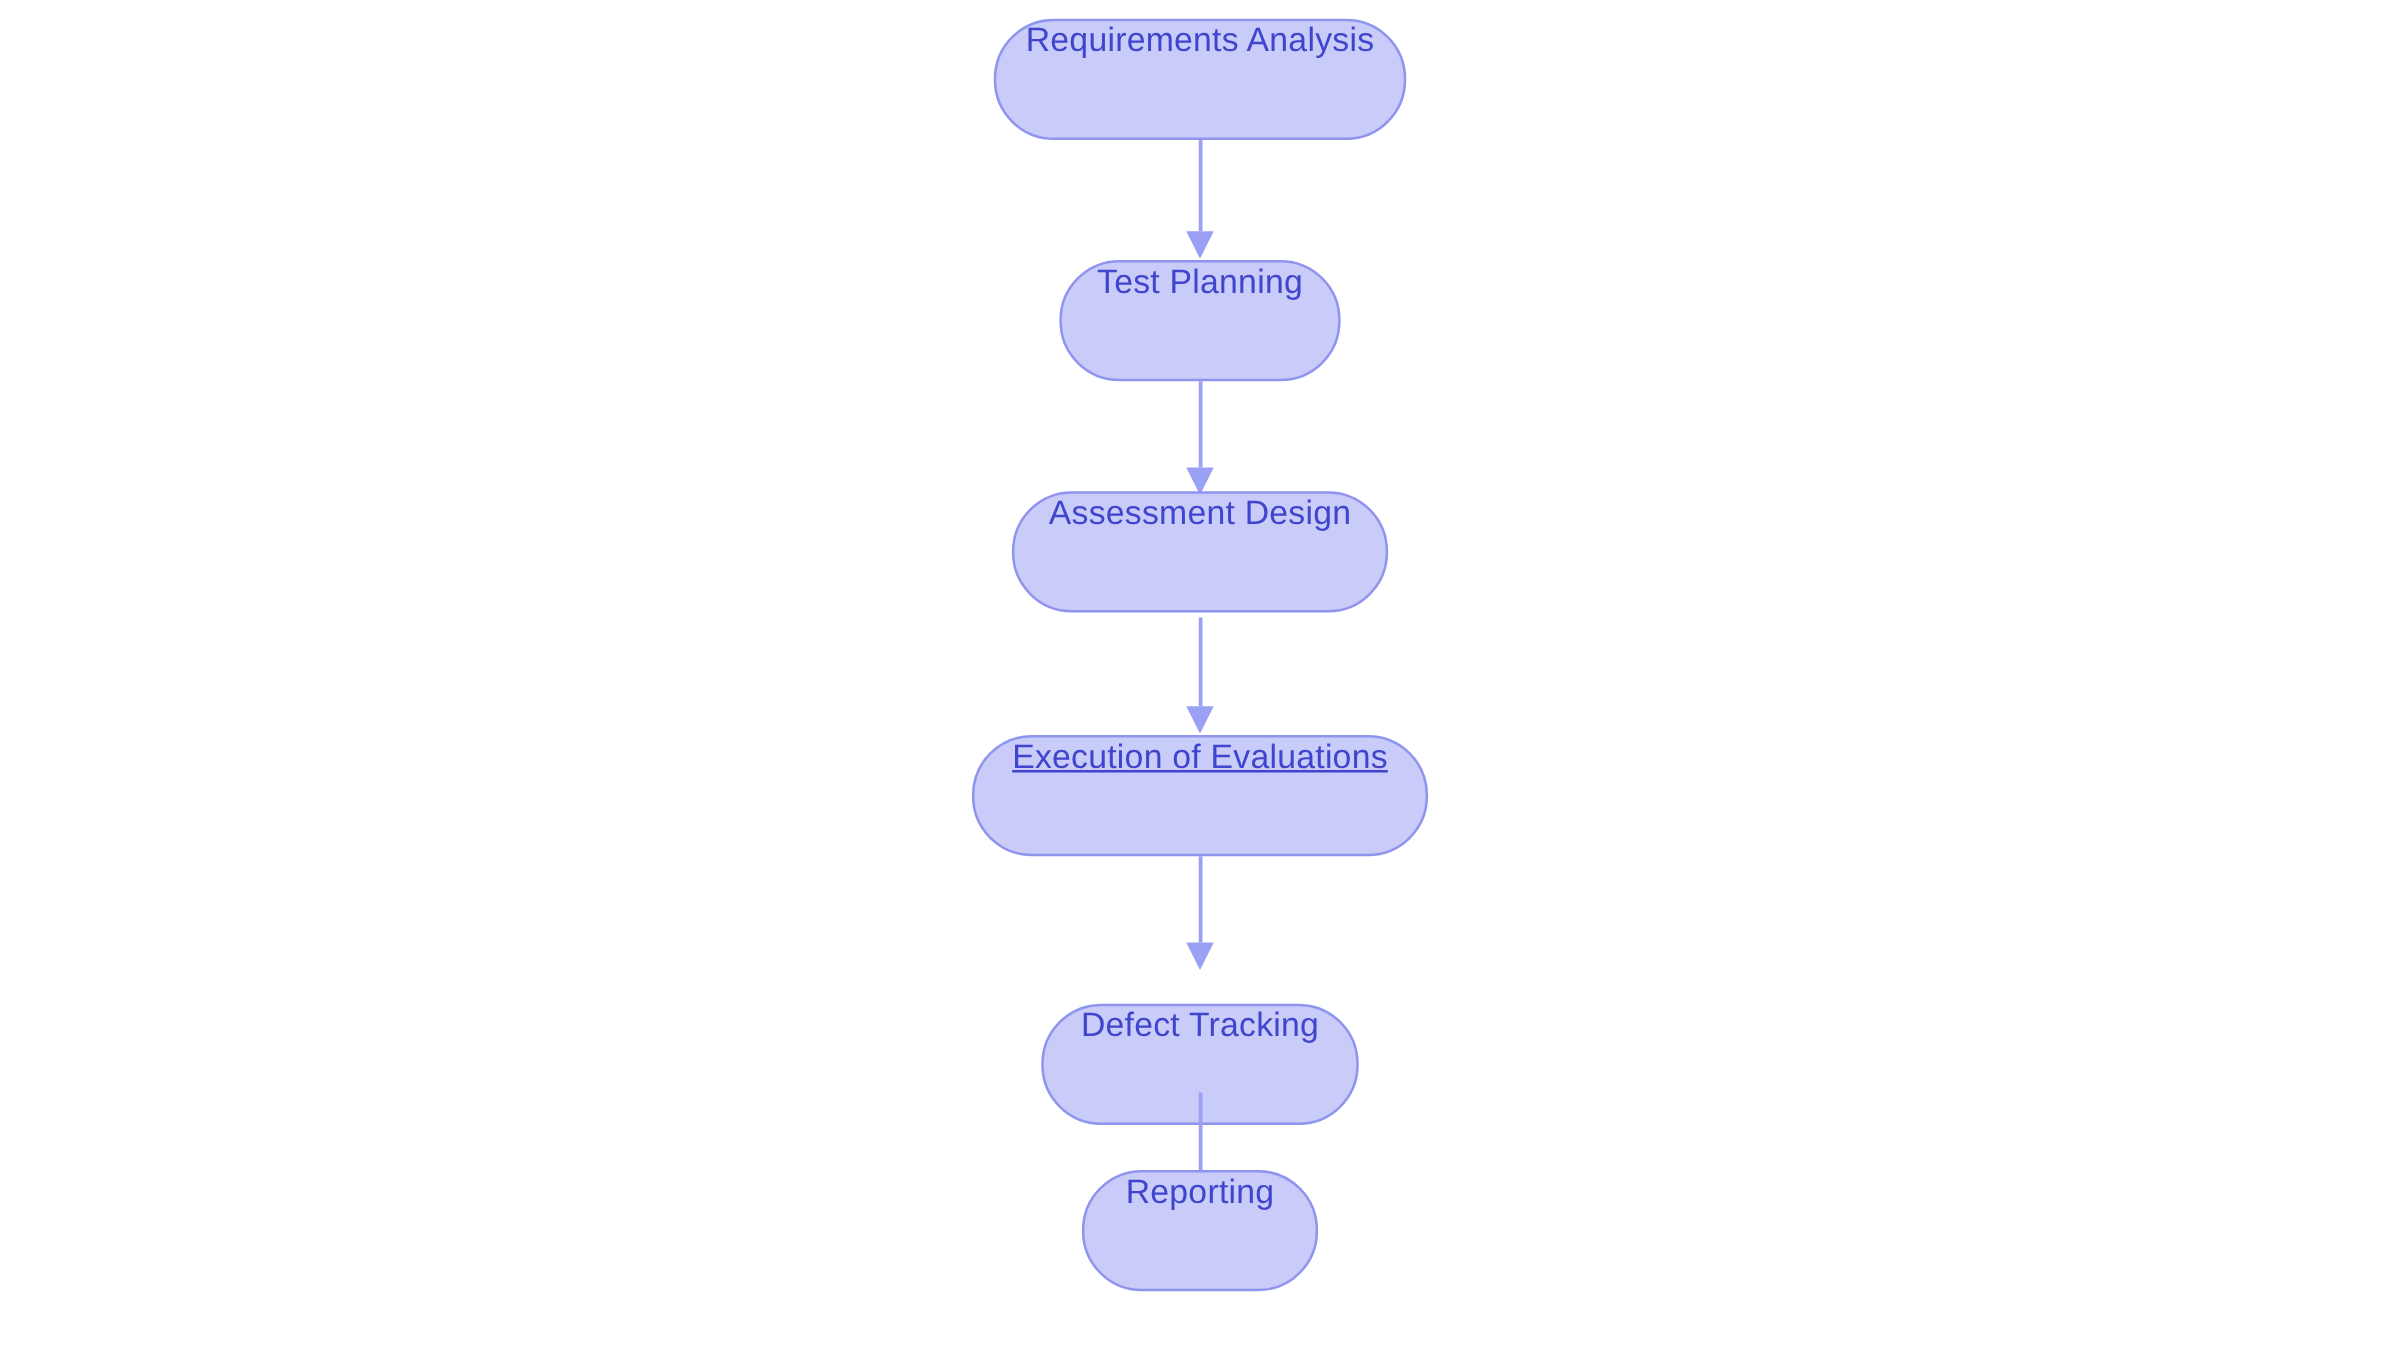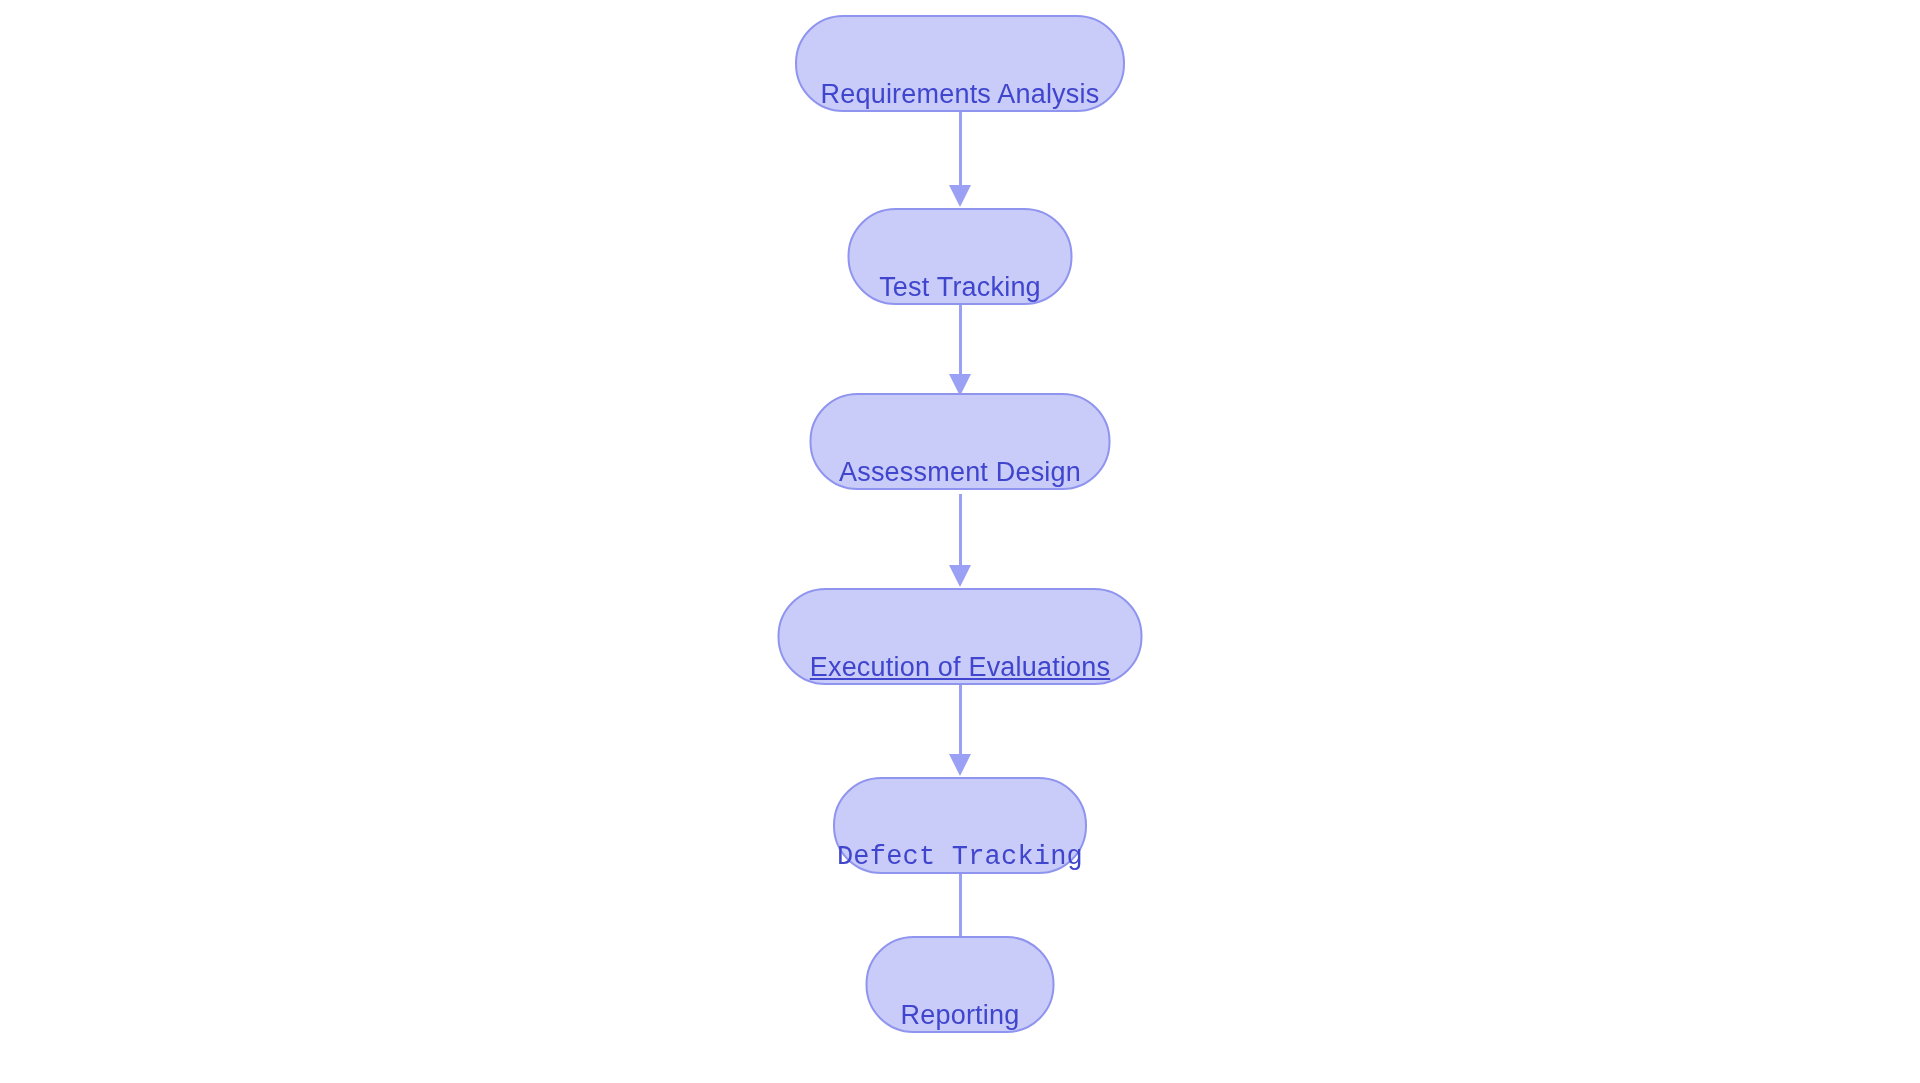--- a/index.html
+++ b/index.html
@@ -22,29 +22,29 @@
     transform: translateX(-50%);
     height: 97px;
     box-sizing: border-box;
     background: var(--node-fill, #c9cbf8);
     border: 2px solid var(--node-border, #8f94ef);
     border-radius: 48px;
     color: var(--node-text, #3f45cd);
     font-size: 27px;
     letter-spacing: 0.2px;
     display: flex;
-    align-items: flex-end;
+    align-items: flex-start;
     justify-content: center;
     white-space: nowrap;
   }
   .n0 { top: 15px;  width: 330px; }
   .n1 { top: 208px; width: 225px; }
   .n2 { top: 393px; width: 301px; }
   .n3 { top: 588px; width: 365px; text-decoration: underline; }
-  .n4 { top: 777px; width: 254px; font-family: Liberation Mono, monospace; }
+  .n4 { top: 803px; width: 254px; }
   .n5 { top: 936px; width: 189px; }
 
   .arrow {
     position: absolute;
     left: 50%;
     transform: translateX(-50%);
     width: 24px;
     display: flex;
     flex-direction: column;
     align-items: center;
@@ -75,21 +75,21 @@
   <div class="node n0">
     <span>Requirements Analysis</span>
   </div>
 
   <div class="arrow a0">
     <div class="stem"></div>
     <div class="head"></div>
   </div>
 
   <div class="node n1">
-    <span>Test Tracking</span>
+    <span>Test Planning</span>
   </div>
 
   <div class="arrow a1">
     <div class="stem"></div>
     <div class="head"></div>
   </div>
 
   <div class="node n2">
     <span>Assessment Design</span>
   </div>

